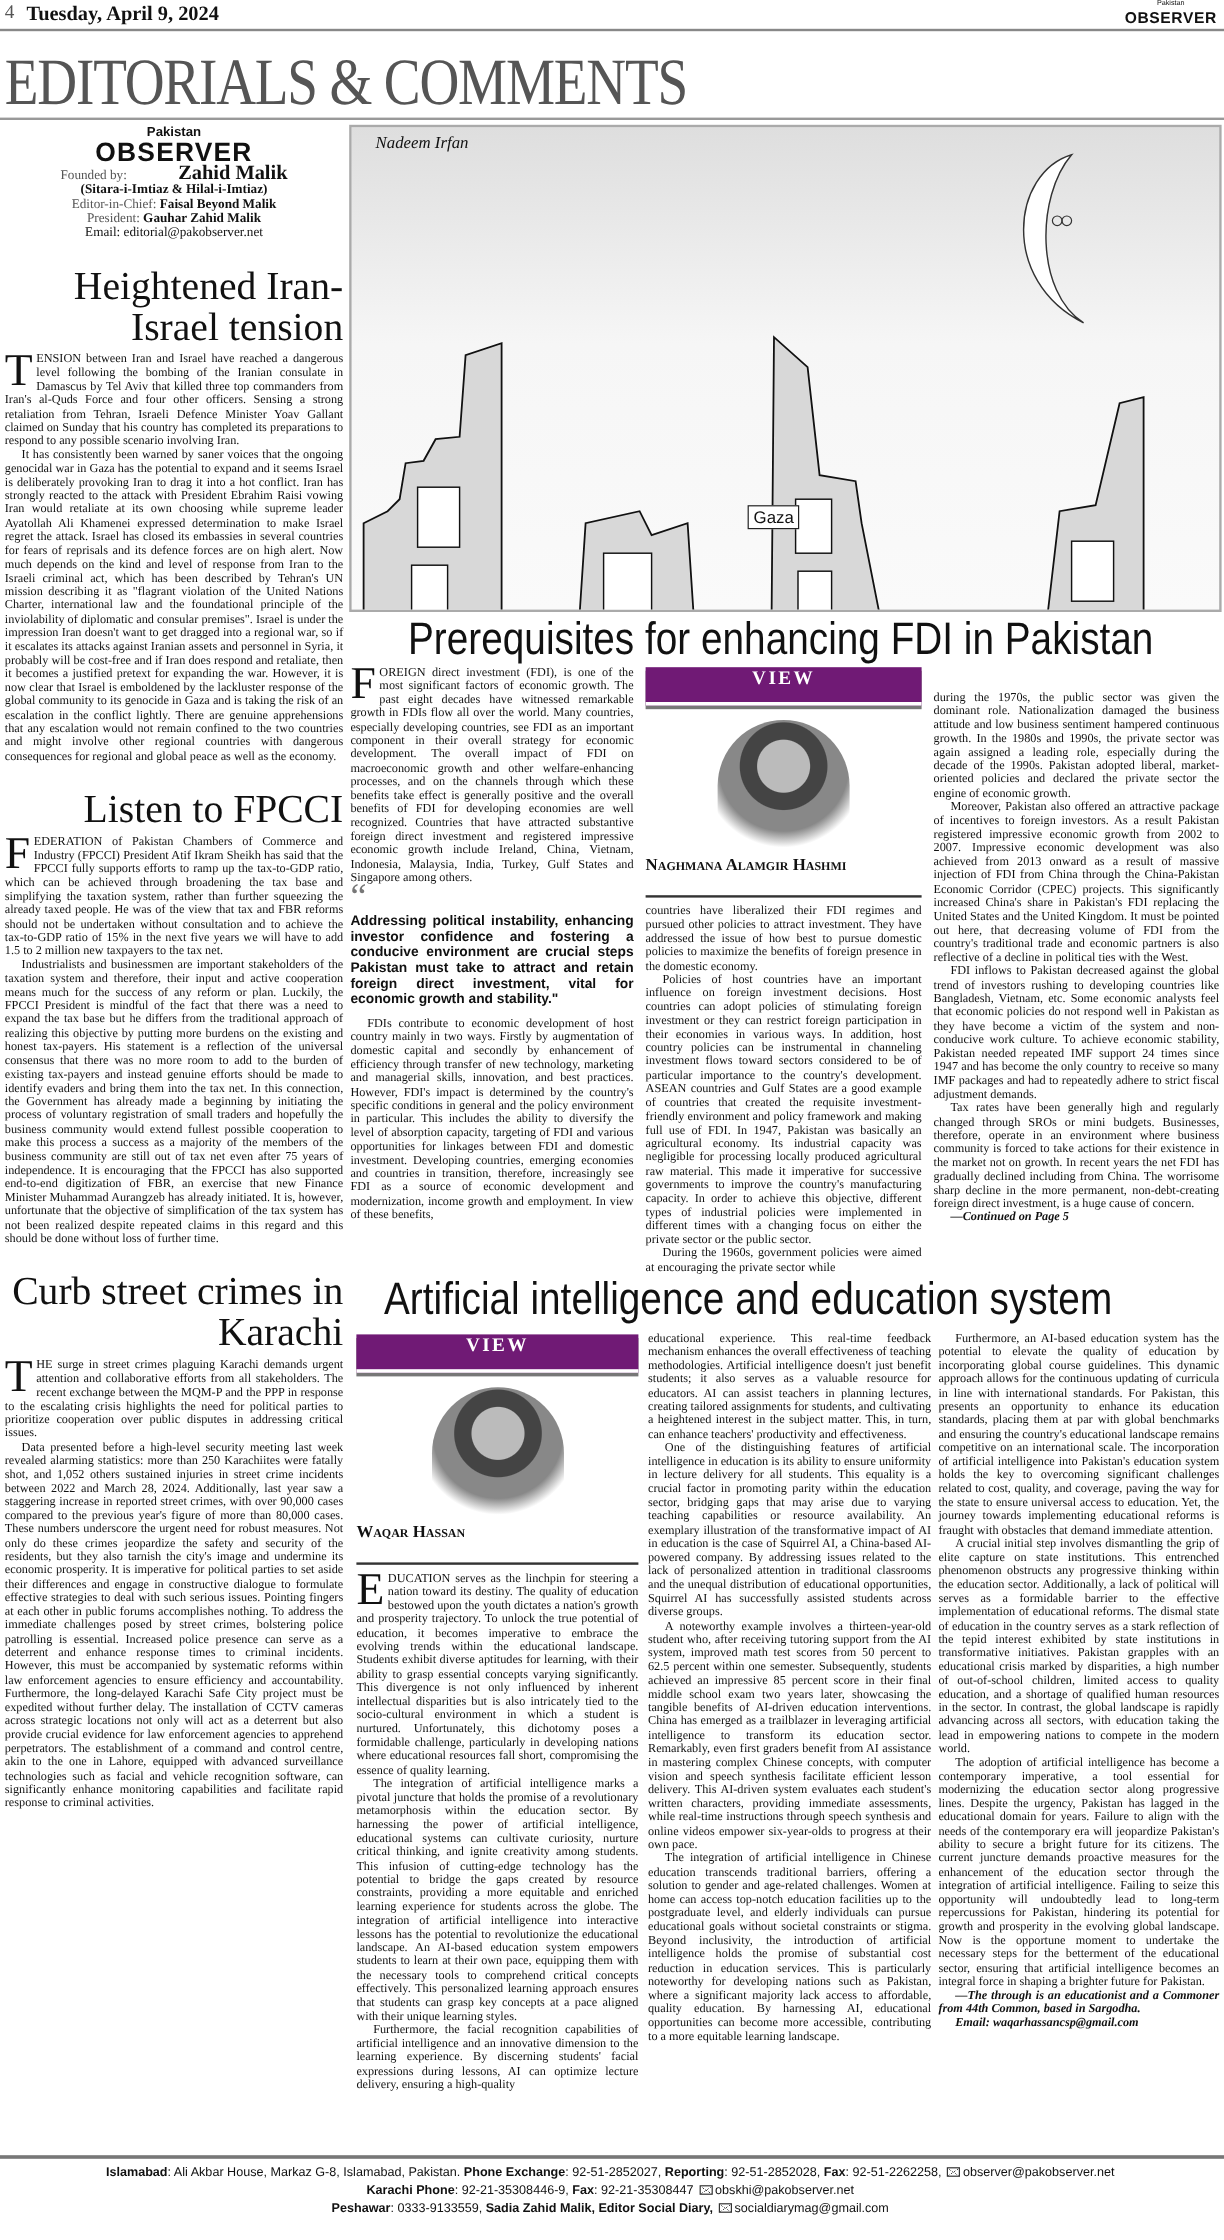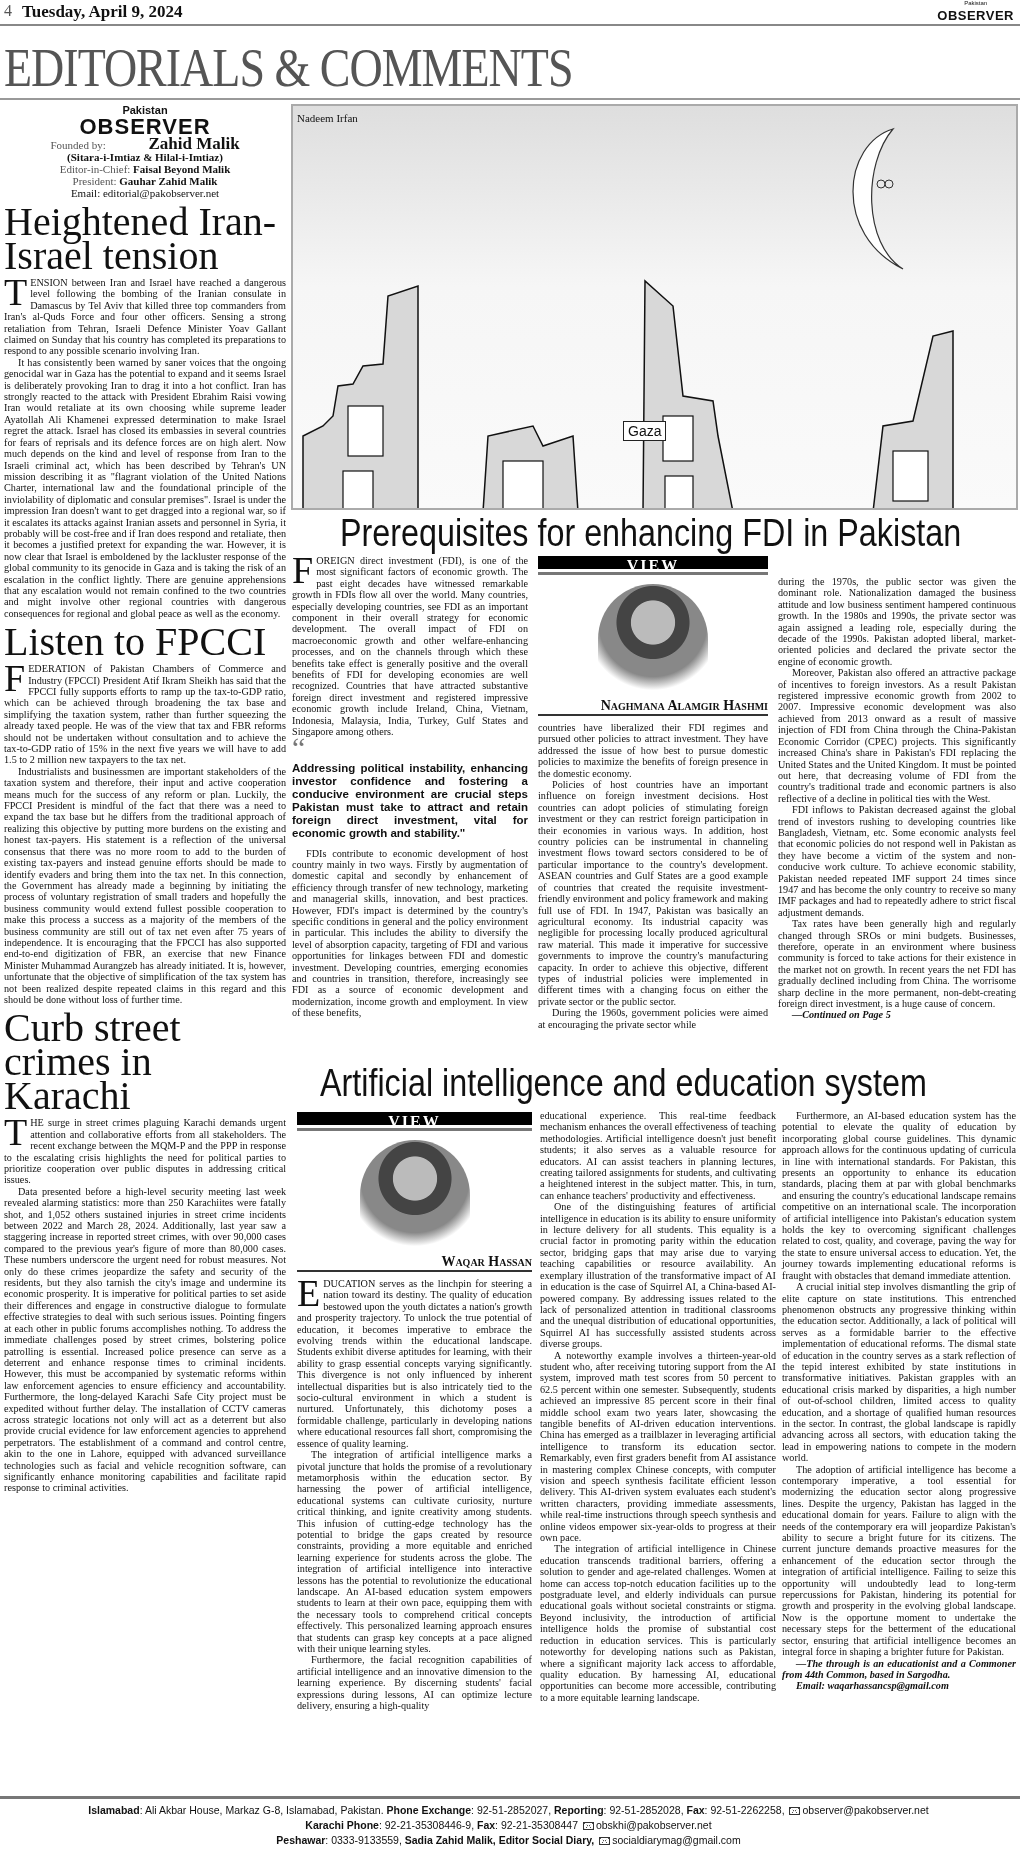--- a/index.html
+++ b/index.html
@@ -13,36 +13,36 @@
   .section-title { position: absolute; left: 4px; top: 36px; font-size: 46px; color: #555; font-family: "Liberation Serif", serif; letter-spacing: -1px; transform: scaleY(1.2); transform-origin: left top; }
   .rule { position: absolute; left: 0; top: 98px; width: 1020px; height: 2px; background: #999; }
 
   .left { position: absolute; left: 4px; top: 104px; width: 282px; }
   .masthead { text-align: center; }
   .mh-small { font-family: "Liberation Sans", sans-serif; font-weight: bold; font-size: 11px; }
   .mh-big { font-family: "Liberation Sans", sans-serif; font-weight: 900; font-size: 22px; letter-spacing: 1px; line-height: 22px; }
   .mh-line { font-size: 11px; color: #555; line-height: 12px; }
   .mh-line b { color: #111; }
   .mh-founder b { font-size: 17px; margin-left: 40px; }
-  .ed-head { font-size: 40px; line-height: 34px; margin-top: 6px; font-family: "Liberation Serif", serif; }
+  .ed-head { font-size: 33px; line-height: 34px; margin-top: 22px; font-family: "Liberation Serif", serif; text-align: right; }
   .body { font-size: 10.2px; line-height: 11.4px; text-align: justify; font-family: "Liberation Serif", serif; }
   .body p { text-indent: 14px; }
   .body p.first { text-indent: 0; }
   .drop { float: left; font-size: 38px; line-height: 30px; margin-right: 3px; font-family: "Liberation Serif", serif; }
 
   .cartoon { position: absolute; left: 291px; top: 104px; width: 727px; height: 406px; border: 2px solid #aaa; background: linear-gradient(180deg,#dedede 0%,#f6f6f6 45%,#fafafa 100%); overflow: hidden; }
-  .sig { position: absolute; left: 4px; top: 6px; font-size: 11px; }
+  .sig { position: absolute; left: 20px; top: 6px; font-size: 14px; font-style: italic; }
   .moon { position: absolute; left: 530px; top: 18px; width: 120px; height: 150px; }
   .gaza-sign { position: absolute; left: 330px; top: 275px; background:#fff; border:1px solid #222; font-family:"Liberation Sans",sans-serif; font-size: 14px; padding: 1px 4px; margin-top: 40px; }
 
   .art-head { position: absolute; font-family: "Liberation Sans Narrow","Liberation Sans", sans-serif; font-size: 30px; transform: scaleX(0.85); transform-origin: left top; white-space: nowrap; }
   .col { position: absolute; }
-  .view-bar { background: #000000; color: #fff; font-weight: bold; text-align: center; font-size: 16px; letter-spacing: 2px; height: 16px; line-height: 20px; border-bottom: 3px solid #fff; box-shadow: 0 3px 0 #777; }
+  .view-bar { background: #701a75; color: #fff; font-weight: bold; text-align: center; font-size: 16px; letter-spacing: 2px; height: 32px; line-height: 20px; border-bottom: 3px solid #fff; box-shadow: 0 3px 0 #777; }
   .author-photo { width: 110px; height: 110px; margin: 12px auto 4px; border-radius: 50% 50% 10% 10%; background: radial-gradient(circle at 50% 35%, #bbb 0 24%, #444 25% 40%, #888 41% 60%, #fff 75%); }
-  .author { text-align: right; font-weight: bold; font-size: 14px; font-variant: small-caps; padding-bottom: 0; border-bottom: 2px solid #333; margin-bottom: 6px; }
+  .author { text-align: left; font-weight: bold; font-size: 14px; font-variant: small-caps; padding-bottom: 16px; border-bottom: 2px solid #333; margin-bottom: 6px; }
   .pull { font-family: "Liberation Sans", sans-serif; font-weight: bold; font-size: 11.5px; line-height: 13px; text-align: justify; margin: 4px 0 8px; }
   .quote-mark { font-size: 30px; color: #777; line-height: 20px; font-family: "Liberation Serif", serif; }
   .sign { font-style: italic; font-weight: bold; font-size: 10.2px; line-height: 11.4px; }
 
   .footer-rule { position: absolute; left: 0; top: 1796px; width: 1020px; height: 3px; background: #777; }
   .footer { position: absolute; left: 0; top: 1803px; width: 1017px; text-align: center; font-size: 10.5px; line-height: 15px; font-family: "Liberation Sans", sans-serif; }
   .footer b { font-weight: bold; }
   .env { display: inline-block; width: 11px; height: 8px; border: 1px solid #333; position: relative; top: 1px; margin: 0 2px; background: linear-gradient(to top right, transparent 46%, #333 48%, transparent 52%), linear-gradient(to top left, transparent 46%, #333 48%, transparent 52%); }
 </style>
 </head>

